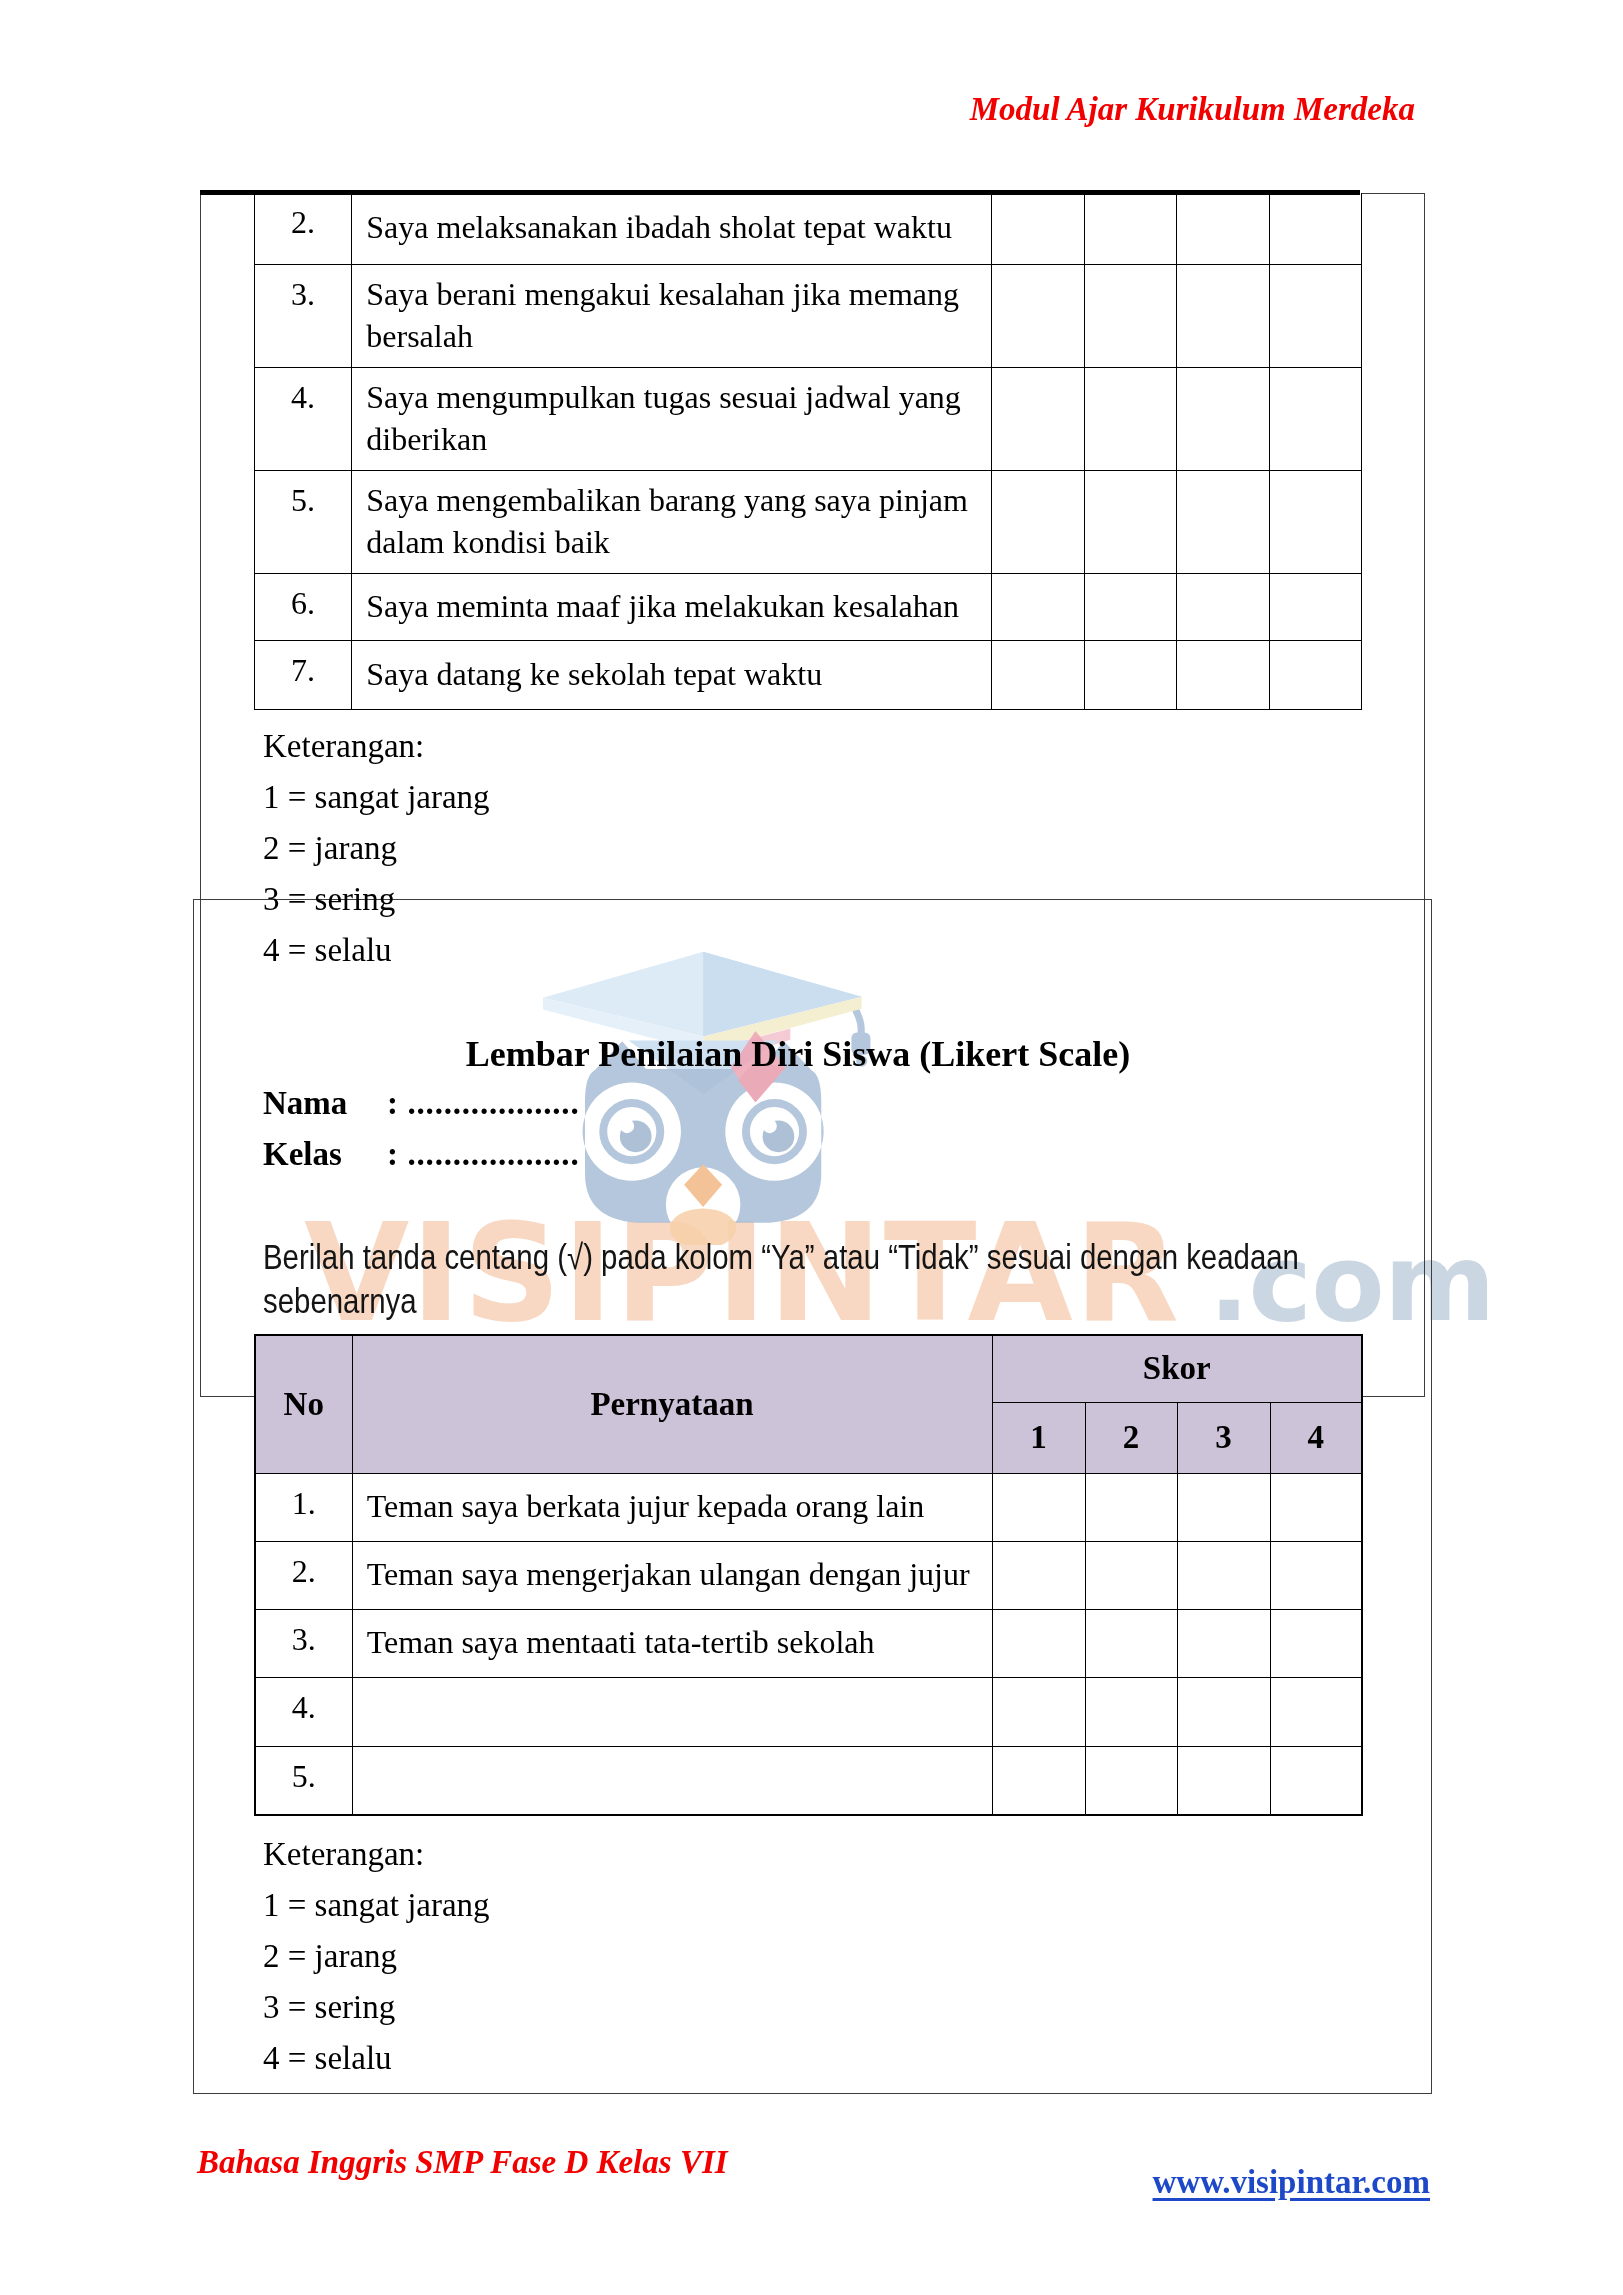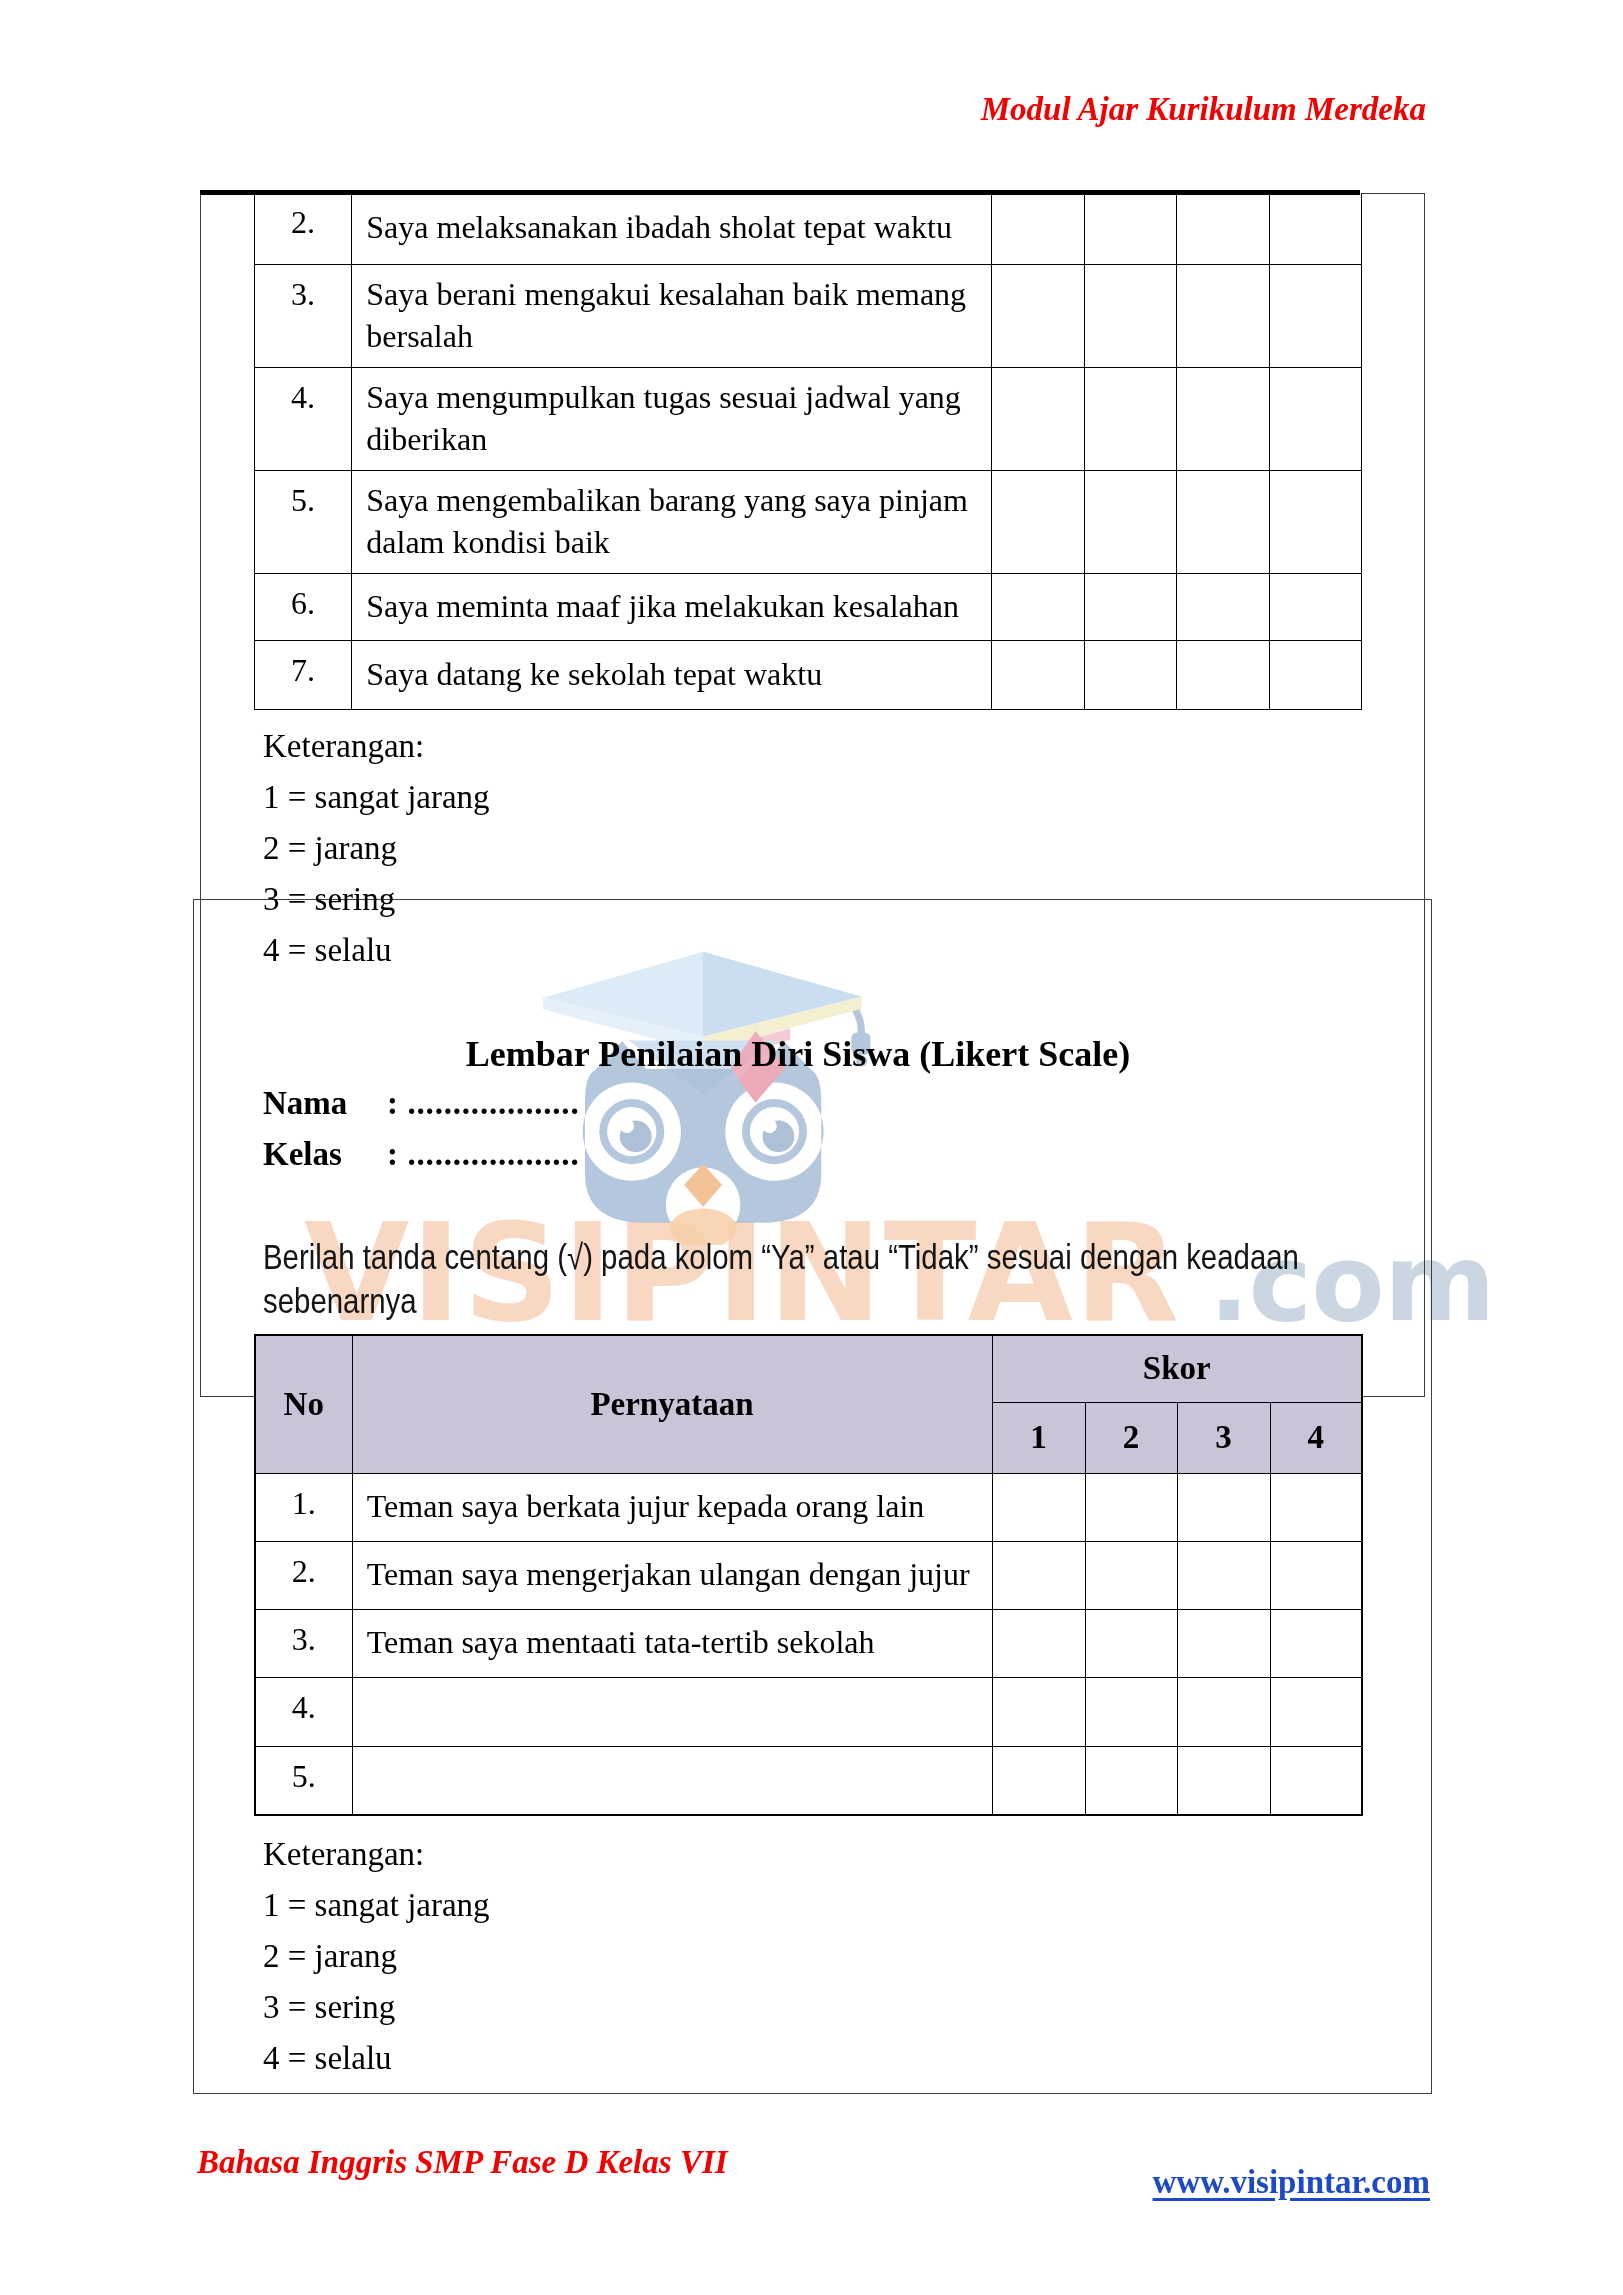--- a/index.html
+++ b/index.html
@@ -80,21 +80,21 @@
     font-family:"Liberation Sans","DejaVu Sans",sans-serif;
     font-size:35px;line-height:44px;color:#141414;
     transform:scaleX(0.84);transform-origin:left top;
     white-space:nowrap;
   }
   .red-note{
     color:var(--accent-red);
     font-weight:bold;font-style:italic;
     font-size:33px;line-height:44px;white-space:nowrap;
   }
-  .hdr-note{top:87px;right:197px;text-align:right;}
+  .hdr-note{top:87px;right:208px;text-align:right;}
   .ftr-note{top:2140px;left:197px;}
   .blue-link{
     top:2164px;right:193px;
     color:var(--link-blue);font-weight:bold;font-size:33px;
     text-decoration:underline;text-underline-offset:4.8px;
     white-space:nowrap;cursor:pointer;
   }
 </style>
 </head>
 <body>
@@ -152,21 +152,21 @@
     <tr>
       <td class="no">2.</td>
       <td class="txt">Saya melaksanakan ibadah sholat tepat waktu</td>
       <td class="sc"></td>
         <td class="sc"></td>
         <td class="sc"></td>
         <td class="sc"></td>
     </tr>
     <tr>
       <td class="no">3.</td>
-      <td class="txt">Saya berani mengakui kesalahan baik memang
+      <td class="txt">Saya berani mengakui kesalahan jika memang
 bersalah</td>
       <td class="sc"></td>
         <td class="sc"></td>
         <td class="sc"></td>
         <td class="sc"></td>
     </tr>
     <tr>
       <td class="no">4.</td>
       <td class="txt">Saya mengumpulkan tugas sesuai jadwal yang
 diberikan</td>

